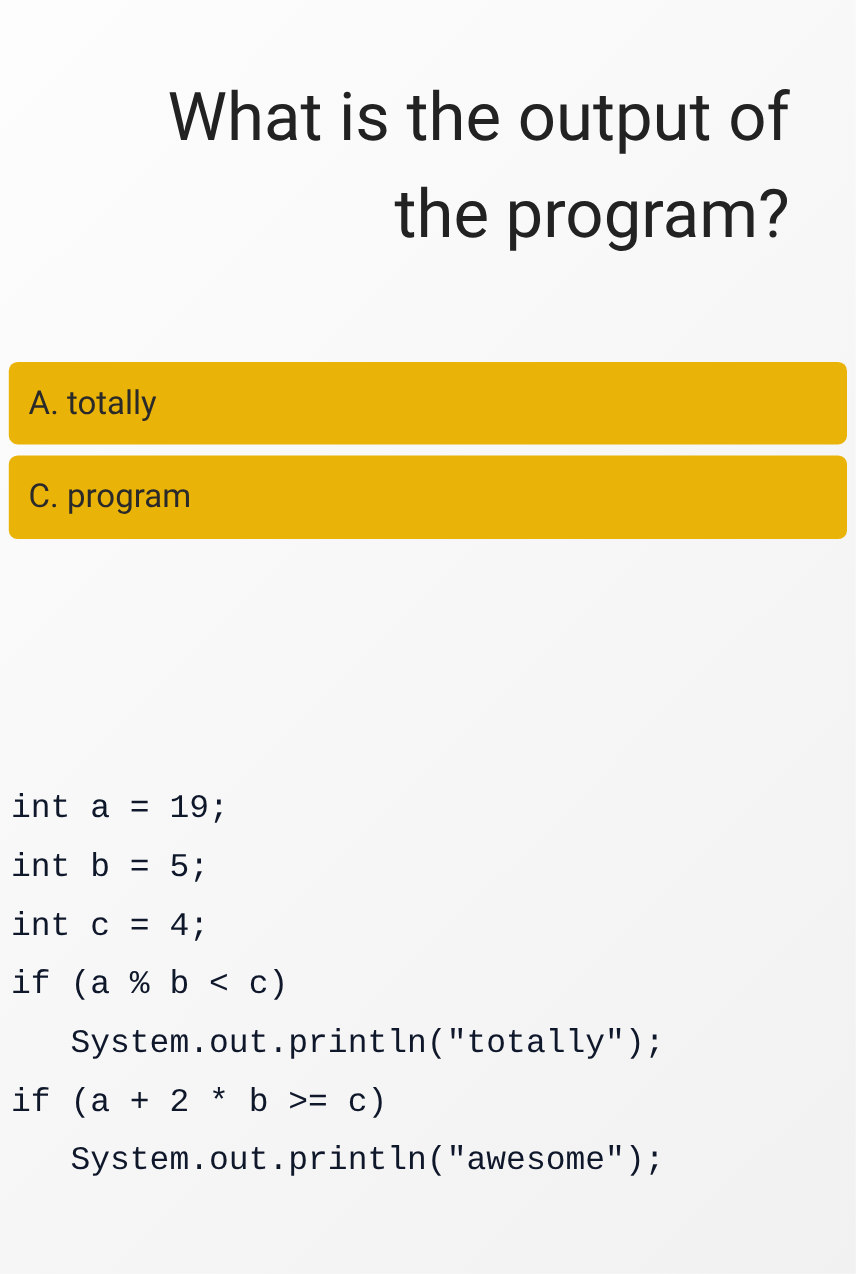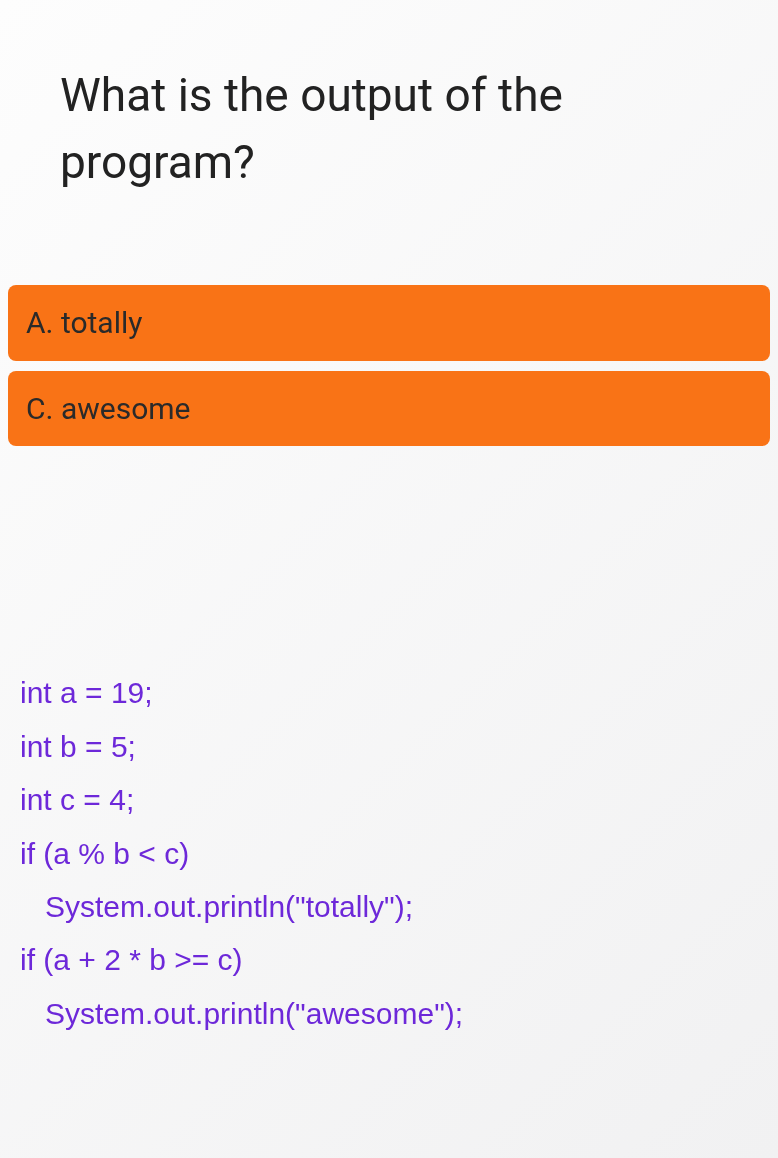--- a/index.html
+++ b/index.html
@@ -10,60 +10,60 @@
   body {
     width: 778px;
     height: 1158px;
     background: linear-gradient(135deg, #fdfdfd 0%, #f1f1f2 100%);
     font-family: -apple-system, BlinkMacSystemFont, "Segoe UI", Roboto, "Lato", sans-serif;
     color: #2a2a2a;
     position: relative;
     overflow: hidden;
   }
   .question-title {
-    font-size: 46px;
+    font-size: 61px;
     font-weight: 400;
-    text-align: left;
+    text-align: right;
     padding: 62px 60px 0 60px;
     line-height: 1.45;
     color: #222;
   }
   .options {
     margin-top: 90px;
     padding: 0 8px;
   }
   .option {
-    background: #f97316;
+    background: #eab308;
     border-radius: 8px;
     padding: 16px 18px;
     margin-bottom: 10px;
     font-size: 30px;
     line-height: 1.45;
     color: #2a2a2a;
     font-weight: 400;
     cursor: pointer;
   }
   .code-block {
     margin-top: 220px;
-    padding: 0 20px;
-    font-family: Liberation Sans, sans-serif;
+    padding: 0 10px;
+    font-family: Liberation Mono, monospace;
     font-size: 30px;
     line-height: 1.78;
-    color: #6d28d9;
+    color: #0f172a;
     white-space: pre;
   }
 </style>
 </head>
 <body>
 
 <div class="question-title">What is the output of the program?</div>
 
 <div class="options">
   <div class="option">A. totally</div>
-  <div class="option">C. awesome</div>
+  <div class="option">C. program</div>
 </div>
 
 <div class="code-block">int a = 19;
 int b = 5;
 int c = 4;
 if (a % b &lt; c)
    System.out.println("totally");
 if (a + 2 * b &gt;= c)
    System.out.println("awesome");</div>
 

